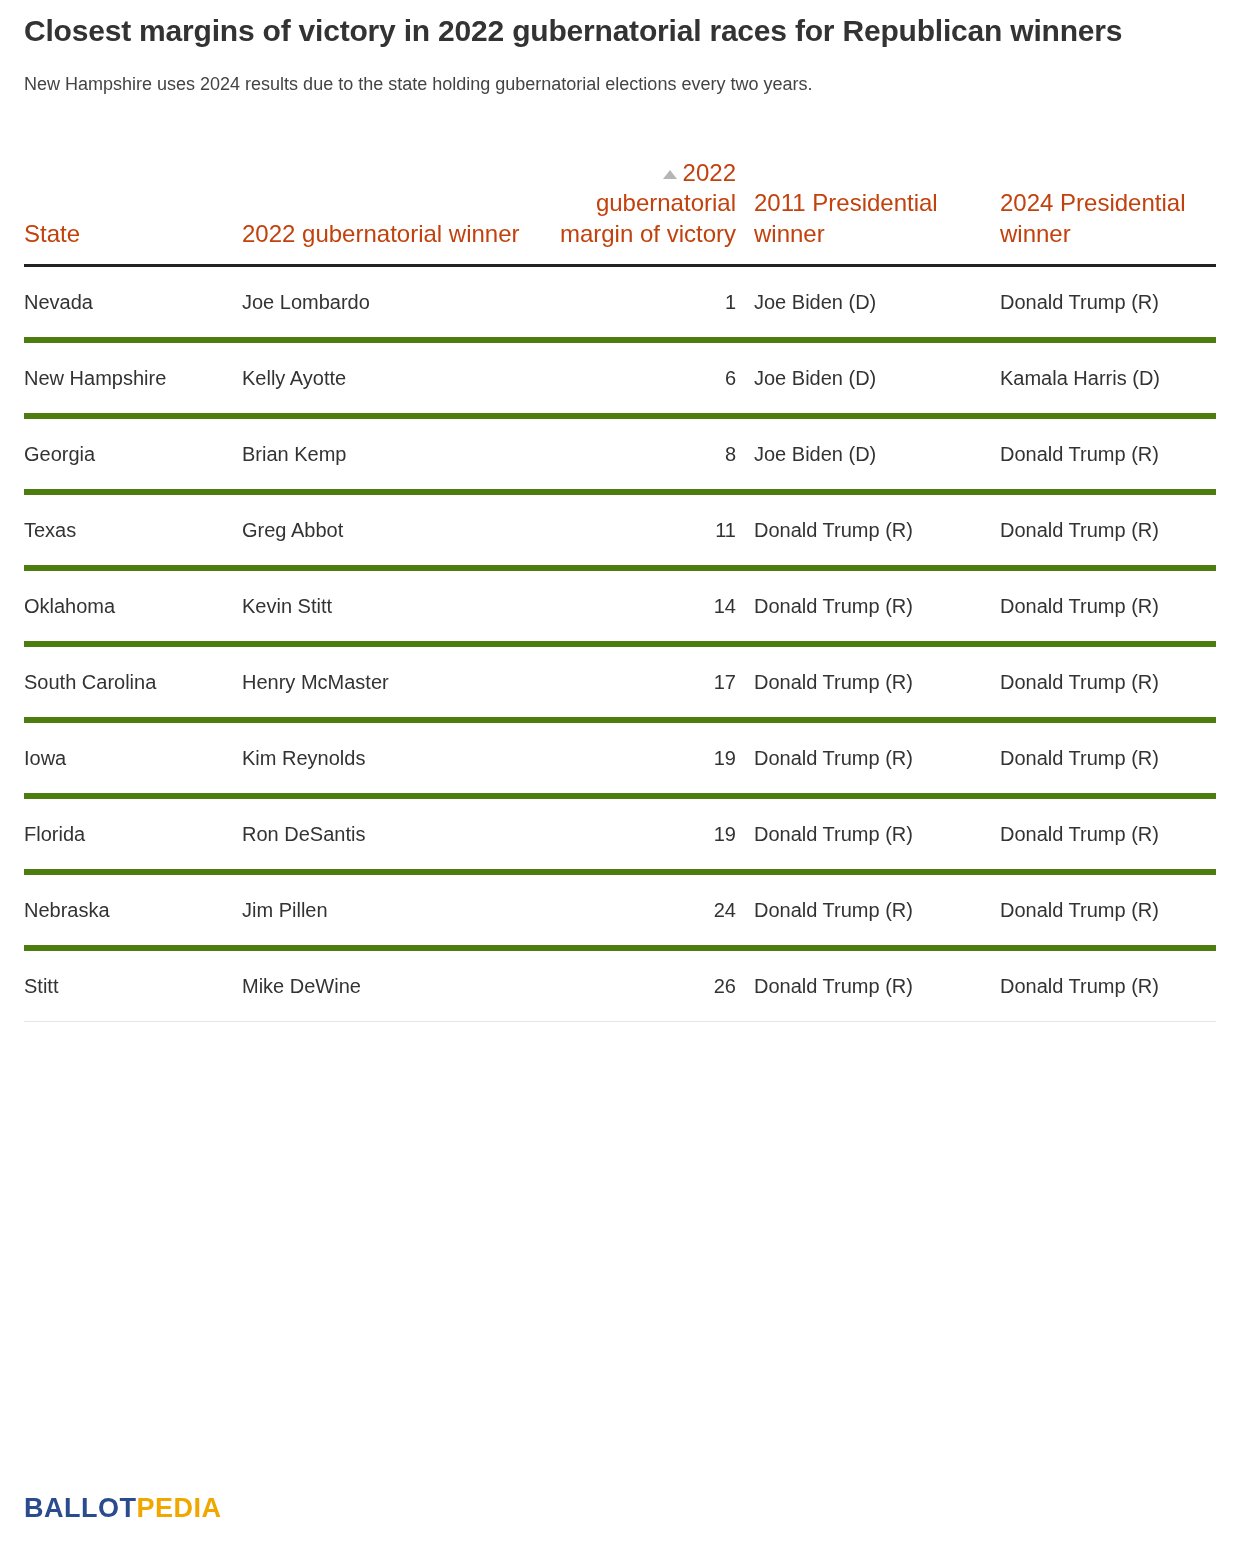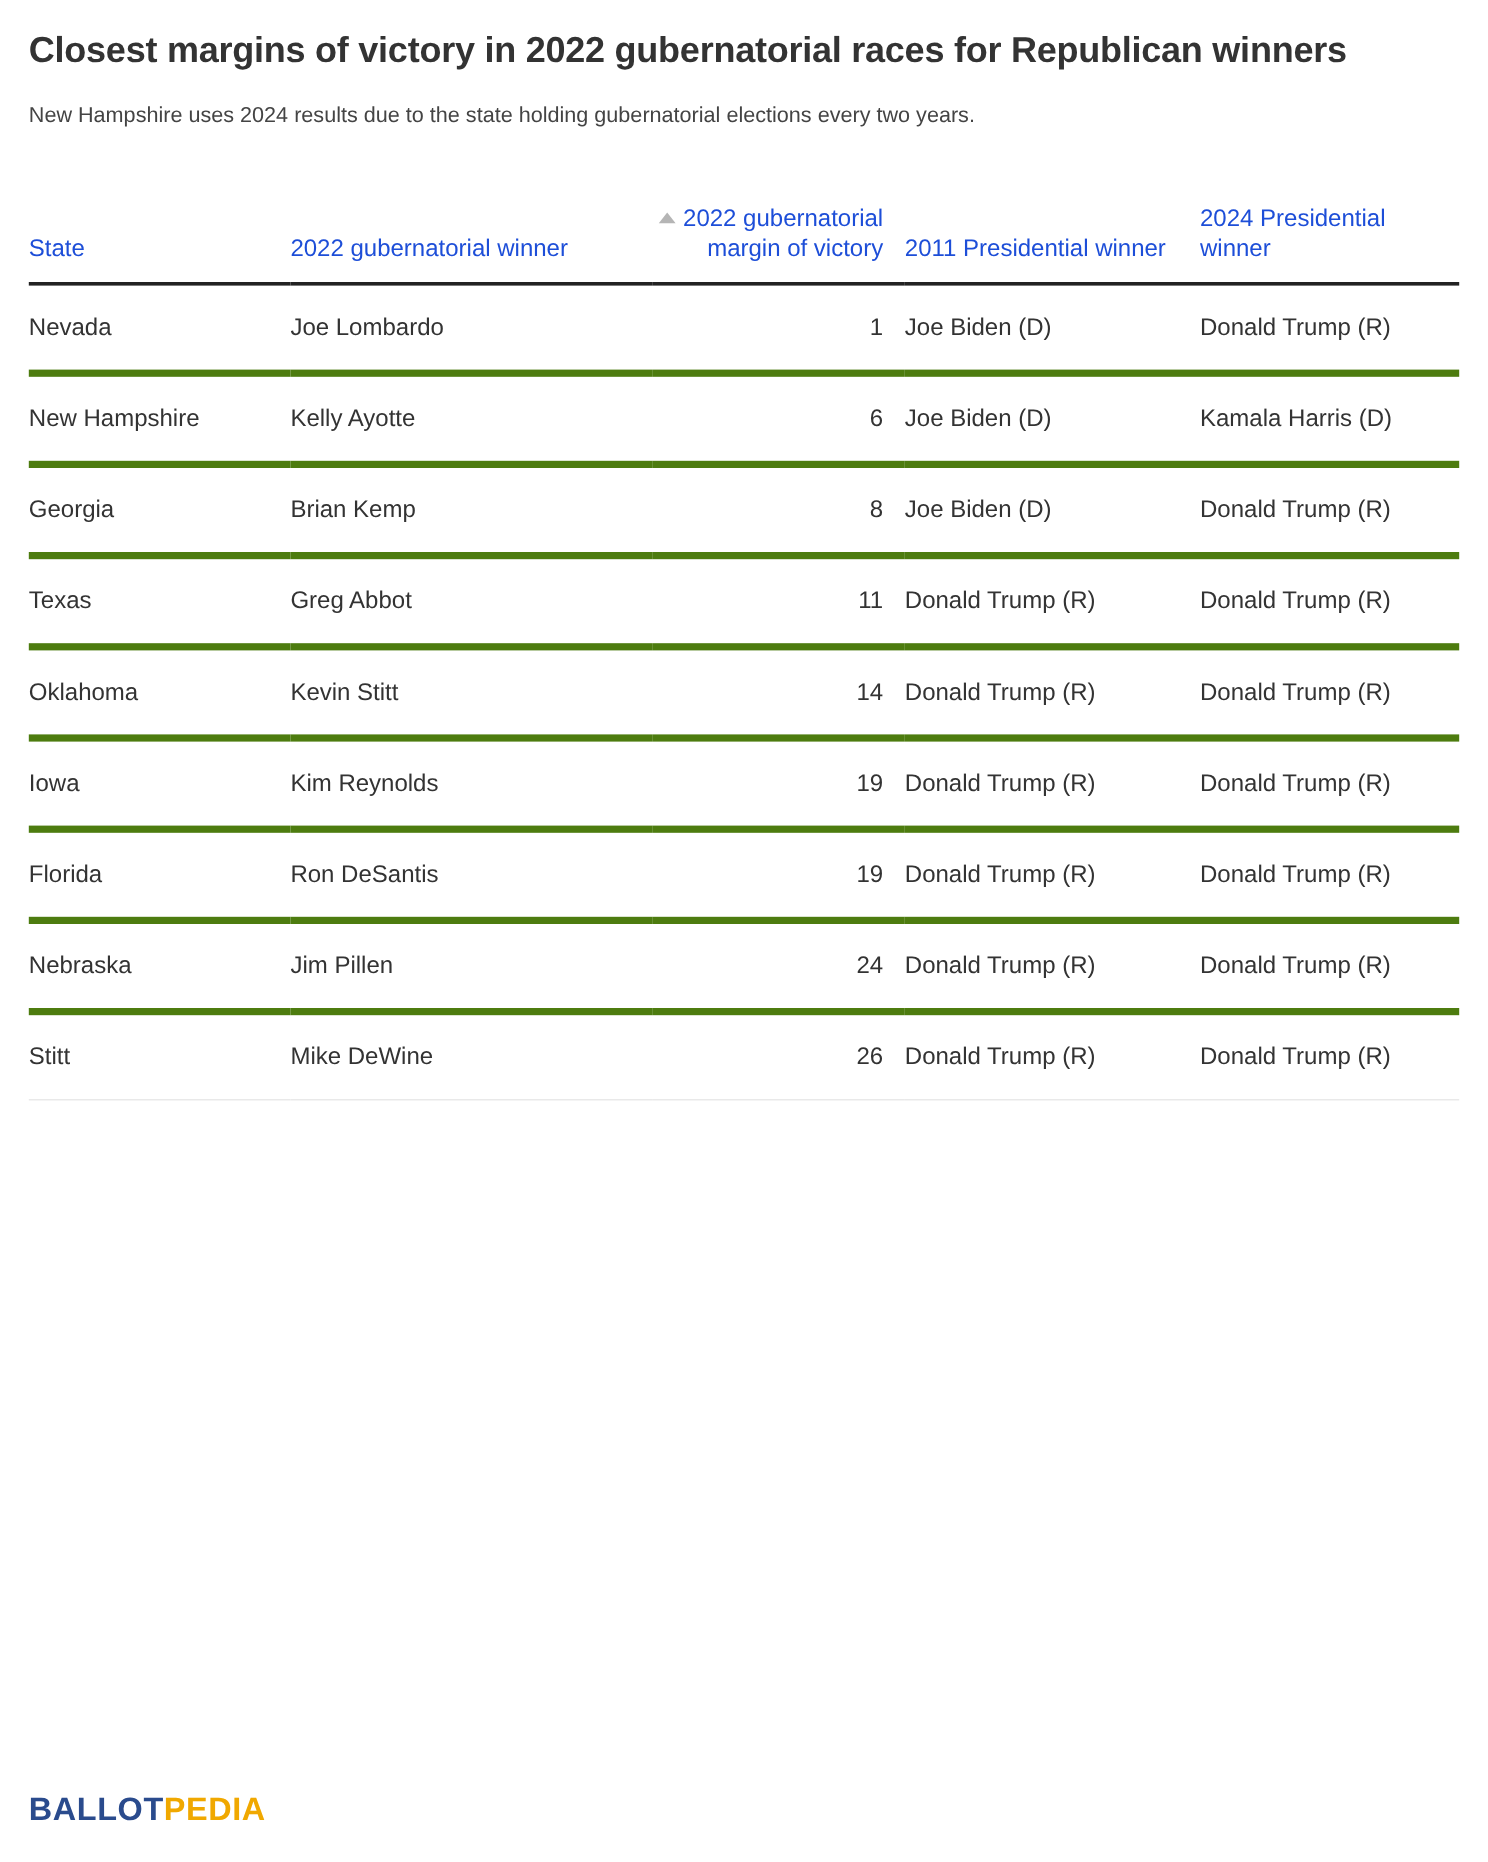--- a/index.html
+++ b/index.html
@@ -10,21 +10,21 @@
   }
   body {
     width: 1240px;
     height: 1552px;
     font-family: "Liberation Sans", sans-serif;
     color: #2b2b2b;
     position: relative;
     overflow: hidden;
   }
   .wrap {
-    padding: 24px 24px 0 24px;
+    padding: 12px 24px 0 24px;
   }
   .title {
     font-size: 30px;
     font-weight: bold;
     line-height: 1.28;
     color: #333333;
     letter-spacing: -0.2px;
     margin: 0;
     max-width: 1130px;
   }
@@ -41,23 +41,23 @@
     margin-top: 60px;
     table-layout: fixed;
   }
   table.data col.c-state { width: 218px; }
   table.data col.c-winner { width: 302px; }
   table.data col.c-margin { width: 210px; }
   table.data col.c-p2020 { width: 246px; }
   table.data col.c-p2024 { width: 216px; }
 
   thead th {
-    font-size: 20px;
+    font-size: 24px;
     font-weight: normal;
-    color: #1d4ed8;
+    color: #c2410c;
     vertical-align: bottom;
     padding: 0 12px 14px 0;
     line-height: 1.28;
     text-align: left;
   }
   thead th.num {
     text-align: right;
     padding-right: 18px;
   }
   thead tr { border-bottom: 3px solid #222222; }
@@ -181,20 +181,27 @@
         <td>Donald Trump (R)</td>
       </tr>
       <tr>
         <td>Oklahoma</td>
         <td>Kevin Stitt</td>
         <td class="num">14</td>
         <td>Donald Trump (R)</td>
         <td>Donald Trump (R)</td>
       </tr>
       <tr>
+        <td>South Carolina</td>
+        <td>Henry McMaster</td>
+        <td class="num">17</td>
+        <td>Donald Trump (R)</td>
+        <td>Donald Trump (R)</td>
+      </tr>
+      <tr>
         <td>Iowa</td>
         <td>Kim Reynolds</td>
         <td class="num">19</td>
         <td>Donald Trump (R)</td>
         <td>Donald Trump (R)</td>
       </tr>
       <tr>
         <td>Florida</td>
         <td>Ron DeSantis</td>
         <td class="num">19</td>

